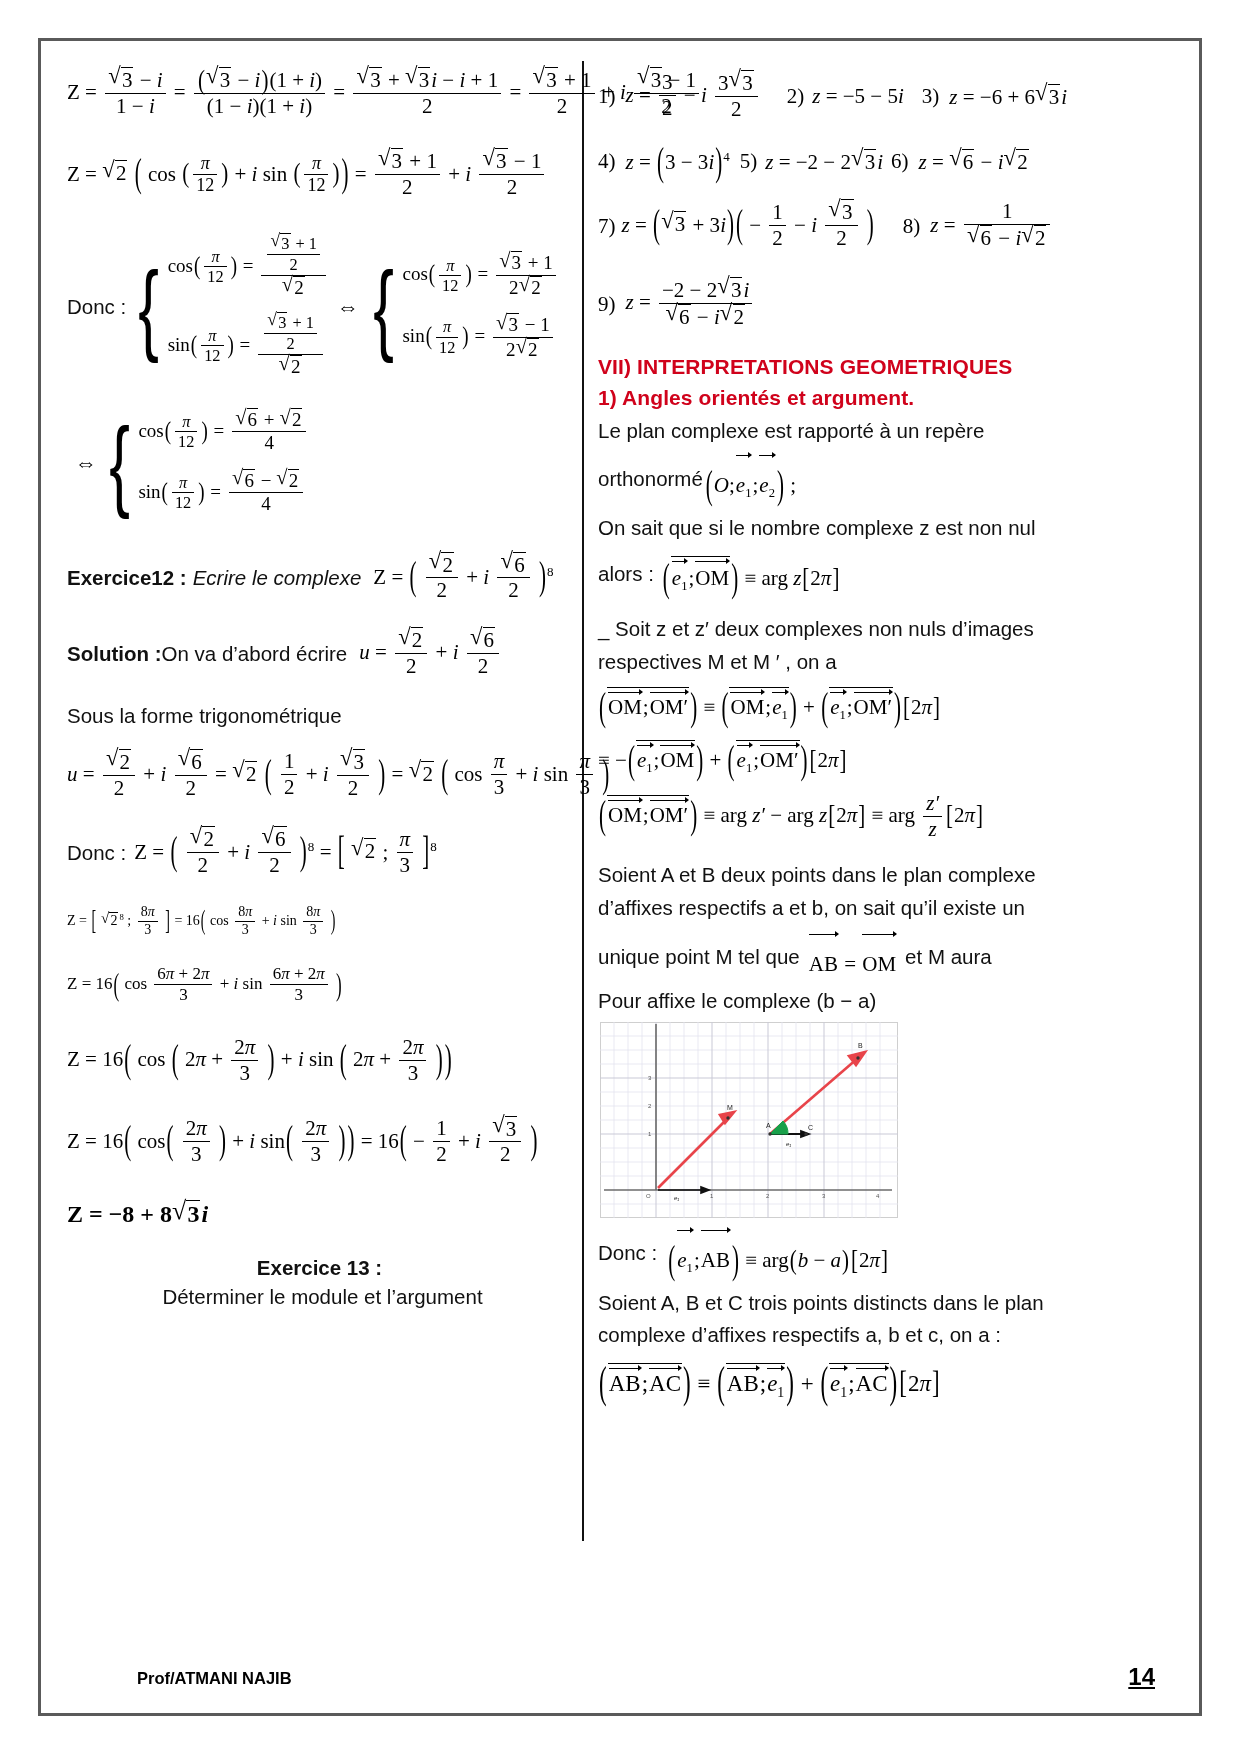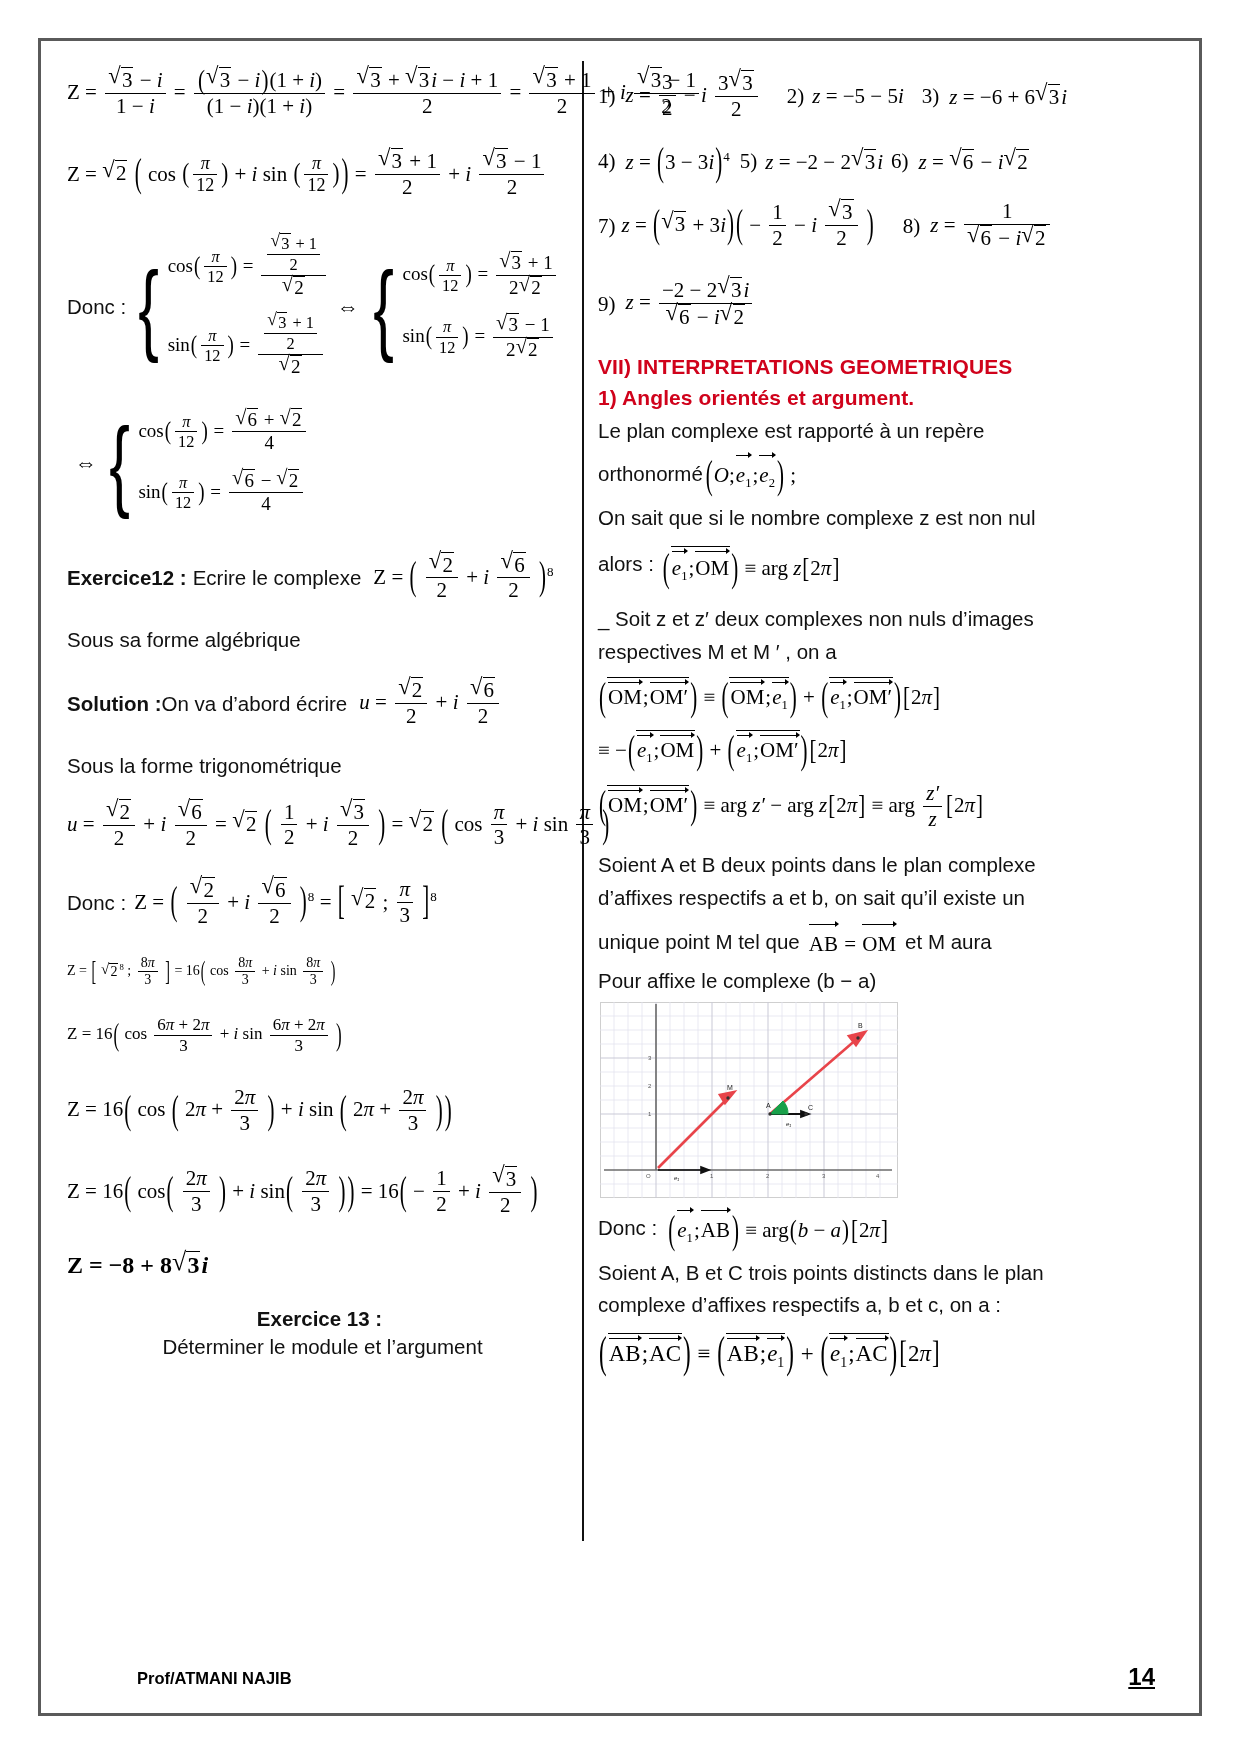--- a/index.html
+++ b/index.html
@@ -65,21 +65,21 @@
   
   .vec { position:relative; display:inline-block; padding-top:2px; margin:0 1px; }
   .vec::after {
     content:""; position:absolute; left:0; right:0; top:-1px; height:0;
     border-top:1.3px solid #000;
   }
   .vec::before {
     content:""; position:absolute; right:-1px; top:-4px;
     border-left:4px solid #000; border-top:3px solid transparent; border-bottom:3px solid transparent;
   }
-  .vec2 { position:relative; display:inline-block; padding-top:6px; margin:0 1px;}
+  .vec2 { position:relative; display:inline-block; padding-top:16px; margin:0 1px;}
   .vec2::after {
     content:""; position:absolute; left:0; right:0; top:0px; height:0;
     border-top:1.3px solid #000;
   }
   .vec2::before {
     content:""; position:absolute; right:-1px; top:-3px;
     border-left:4px solid #000; border-top:3px solid transparent; border-bottom:3px solid transparent;
   }
   .dblvec { position:relative; display:inline-block; padding-top:9px; }
   .dblvec::after {
@@ -241,37 +241,36 @@
                     <span class="num"><span class="sq"><span class="rad">6</span></span> − <span class="sq"><span class="rad">2</span></span></span>
                     <span class="den">4</span>
                   </span>
             </span>
           </span>
         </span>
       </div>
 
       <div class="row txt" style="margin-top:36px; align-items:center;">
         <span class="bold">Exercice12 :</span>
-        <span style="margin-left:6px;">Ecrire le complexe</span>
+        <span style="margin-left:6px;font-style:italic;">Ecrire le complexe</span>
         <span class="m" style="margin-left:12px; font-size:21px;">
           <span class="mu">Z</span> = <span class="dl">(</span>
           <span class="frac">
                 <span class="num"><span class="sq"><span class="rad">2</span></span></span>
                 <span class="den">2</span>
               </span>
           + <span class="mi">i</span>
           <span class="frac">
                 <span class="num"><span class="sq"><span class="rad">6</span></span></span>
                 <span class="den">2</span>
               </span>
           <span class="dl">)</span><span class="sup">8</span>
         </span>
       </div>
 
-      <div class="txt" style="margin-top:22px;">Sous sa forme algébrique</div>
 
       <div class="row txt" style="margin-top:24px; align-items:center;">
         <span class="bold">Solution :</span>
         <span>On va d’abord écrire</span>
         <span class="m" style="margin-left:12px; font-size:21px;">
           <span class="mi">u</span> =
           <span class="frac">
                 <span class="num"><span class="sq"><span class="rad">2</span></span></span>
                 <span class="den">2</span>
               </span>

